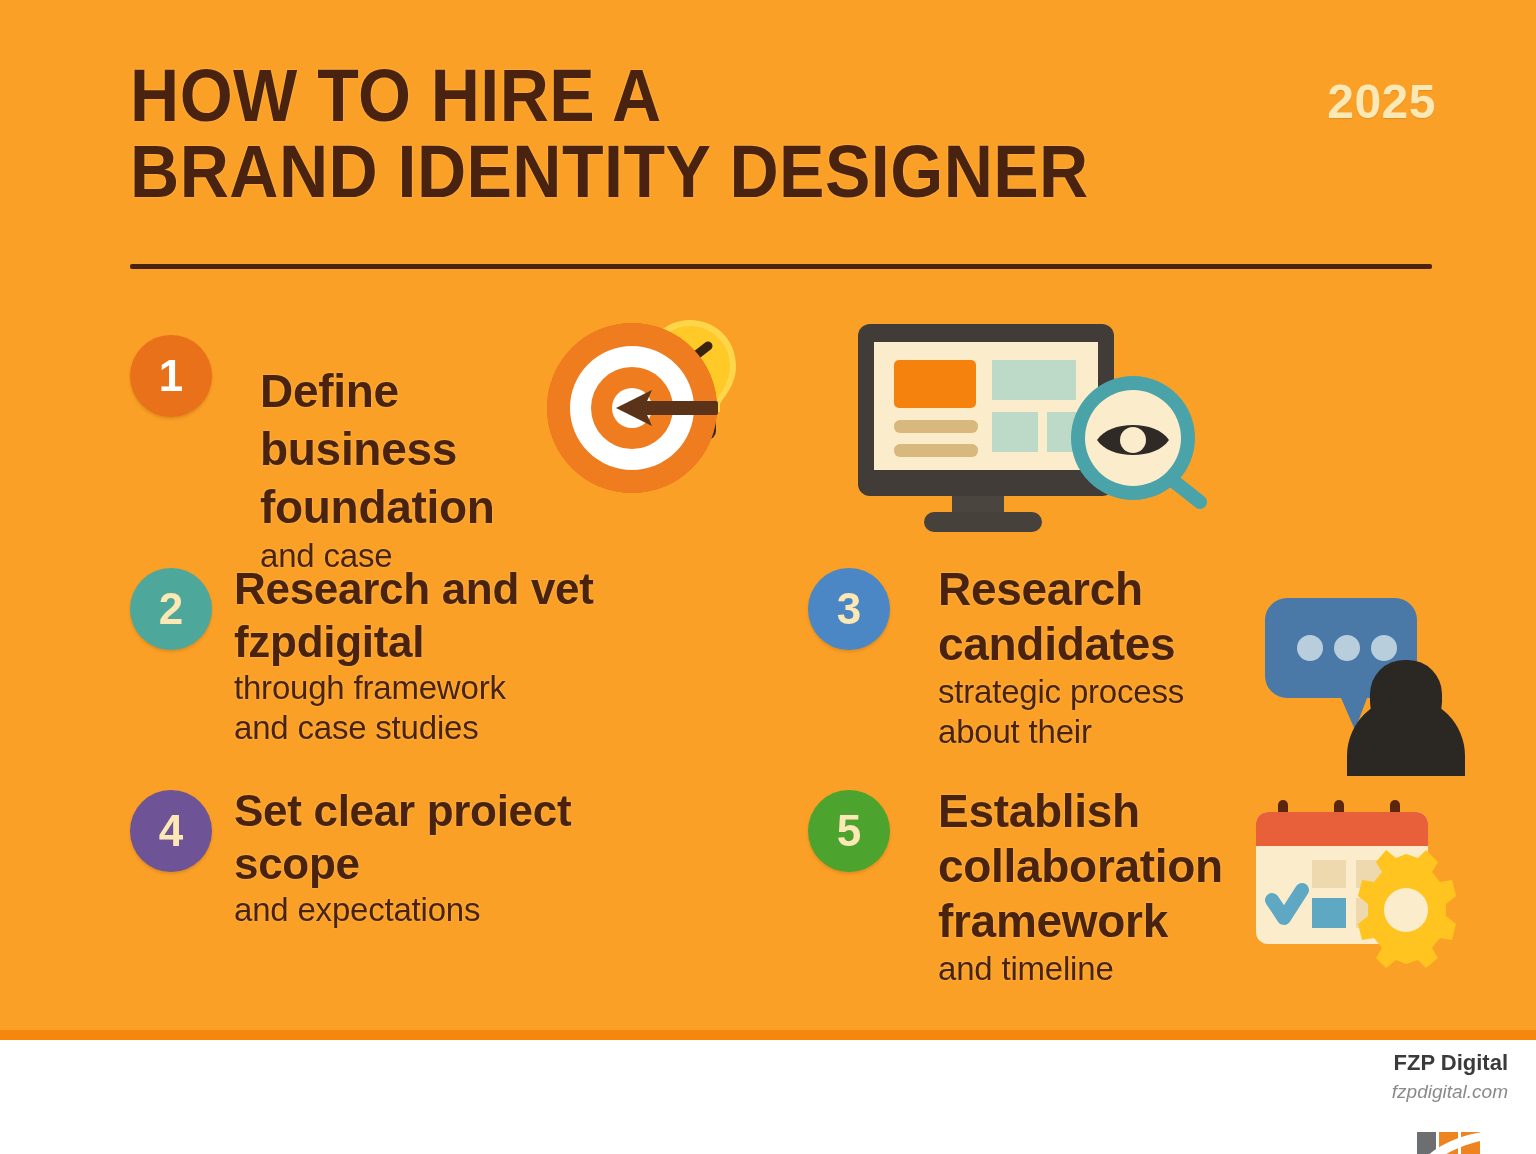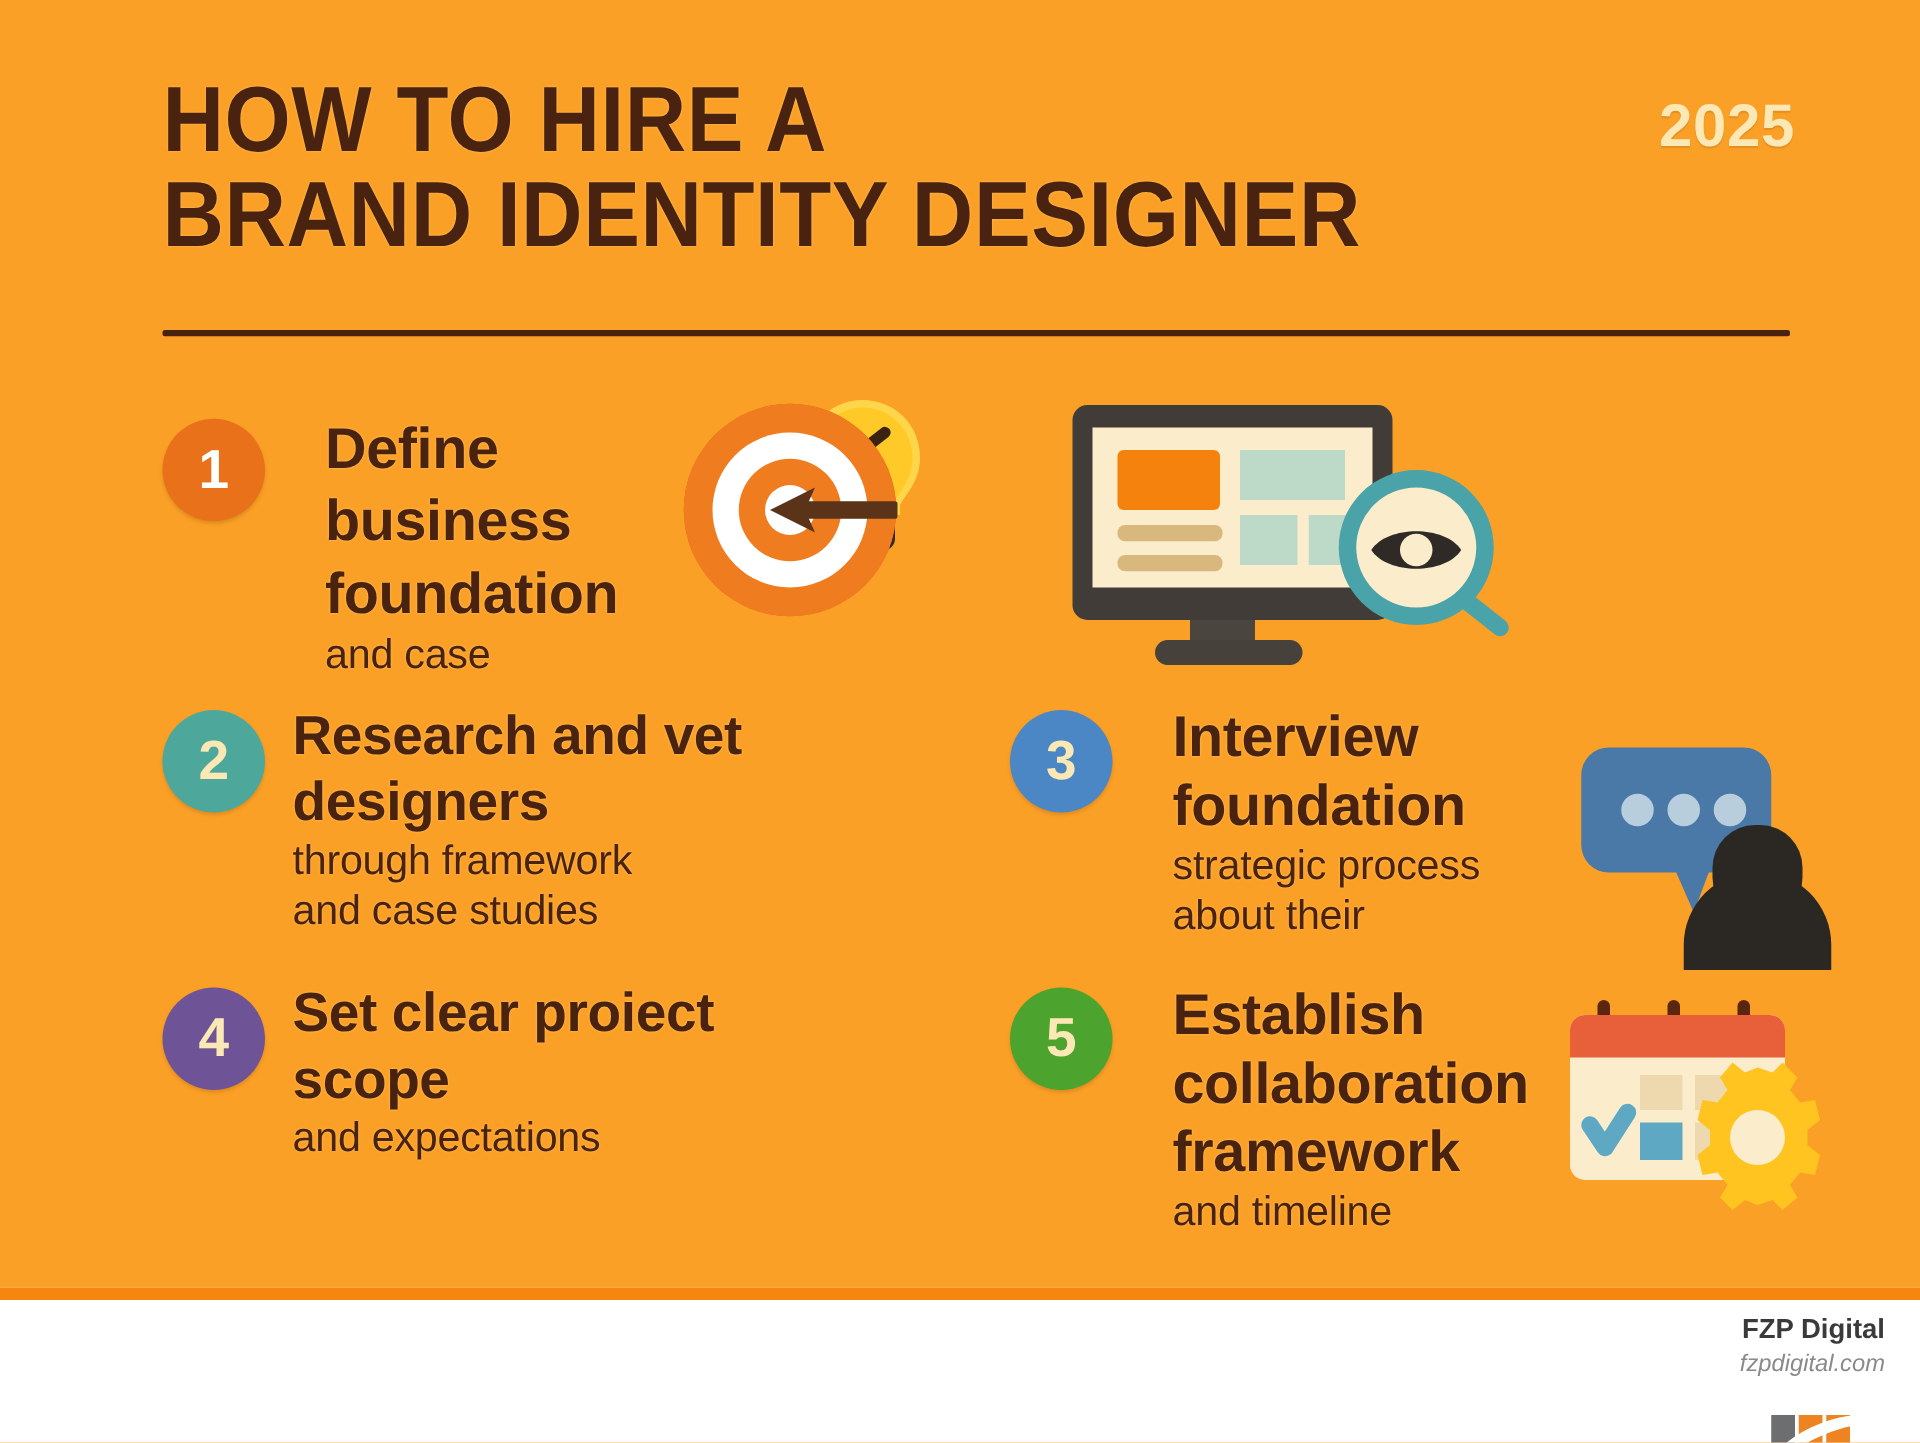--- a/index.html
+++ b/index.html
@@ -128,34 +128,34 @@
   <div class="year-badge">2025</div>
   <div class="title-rule"></div>
 
   <div class="steps">
 
     <div class="step" id="step-1">
       <div class="badge" style="background:#E8711A;color:#FFFFFF;">
         <span>1</span>
       </div>
       <div class="step-text">
-        <div class="step-head" style="width:300px;">
+        <div class="step-head" style="width:300px;margin-top:33px;">
           <span>Define business foundation</span>
         </div>
         <div class="step-sub">and case</div>
       </div>
     </div>
 
     <div class="step" id="step-2">
       <div class="badge" style="background:#4DA89B;color:#FBE8B4;">
         <span>2</span>
       </div>
       <div class="step-text">
         <div class="step-head" style="width:470px;">
-          <span>Research and vet designers</span>
+          <span>Research and vet fzpdigital</span>
         </div>
         <div class="step-sub">through framework</div>
         <div class="step-sub">and case studies</div>
       </div>
     </div>
 
     <div class="step" id="step-4">
       <div class="badge" style="background:#6E5496;color:#FBE8B4;">
         <span>4</span>
       </div>
@@ -166,21 +166,21 @@
         <div class="step-sub">and expectations</div>
       </div>
     </div>
 
     <div class="step" id="step-3">
       <div class="badge" style="background:#4B87C4;color:#FBE8B4;">
         <span>3</span>
       </div>
       <div class="step-text">
         <div class="step-head" style="width:310px;">
-          <span>Interview foundation</span>
+          <span>Research candidates</span>
         </div>
         <div class="step-sub">strategic process</div>
         <div class="step-sub">about their</div>
       </div>
     </div>
 
     <div class="step" id="step-5">
       <div class="badge" style="background:#4CA32E;color:#FBE8B4;">
         <span>5</span>
       </div>

